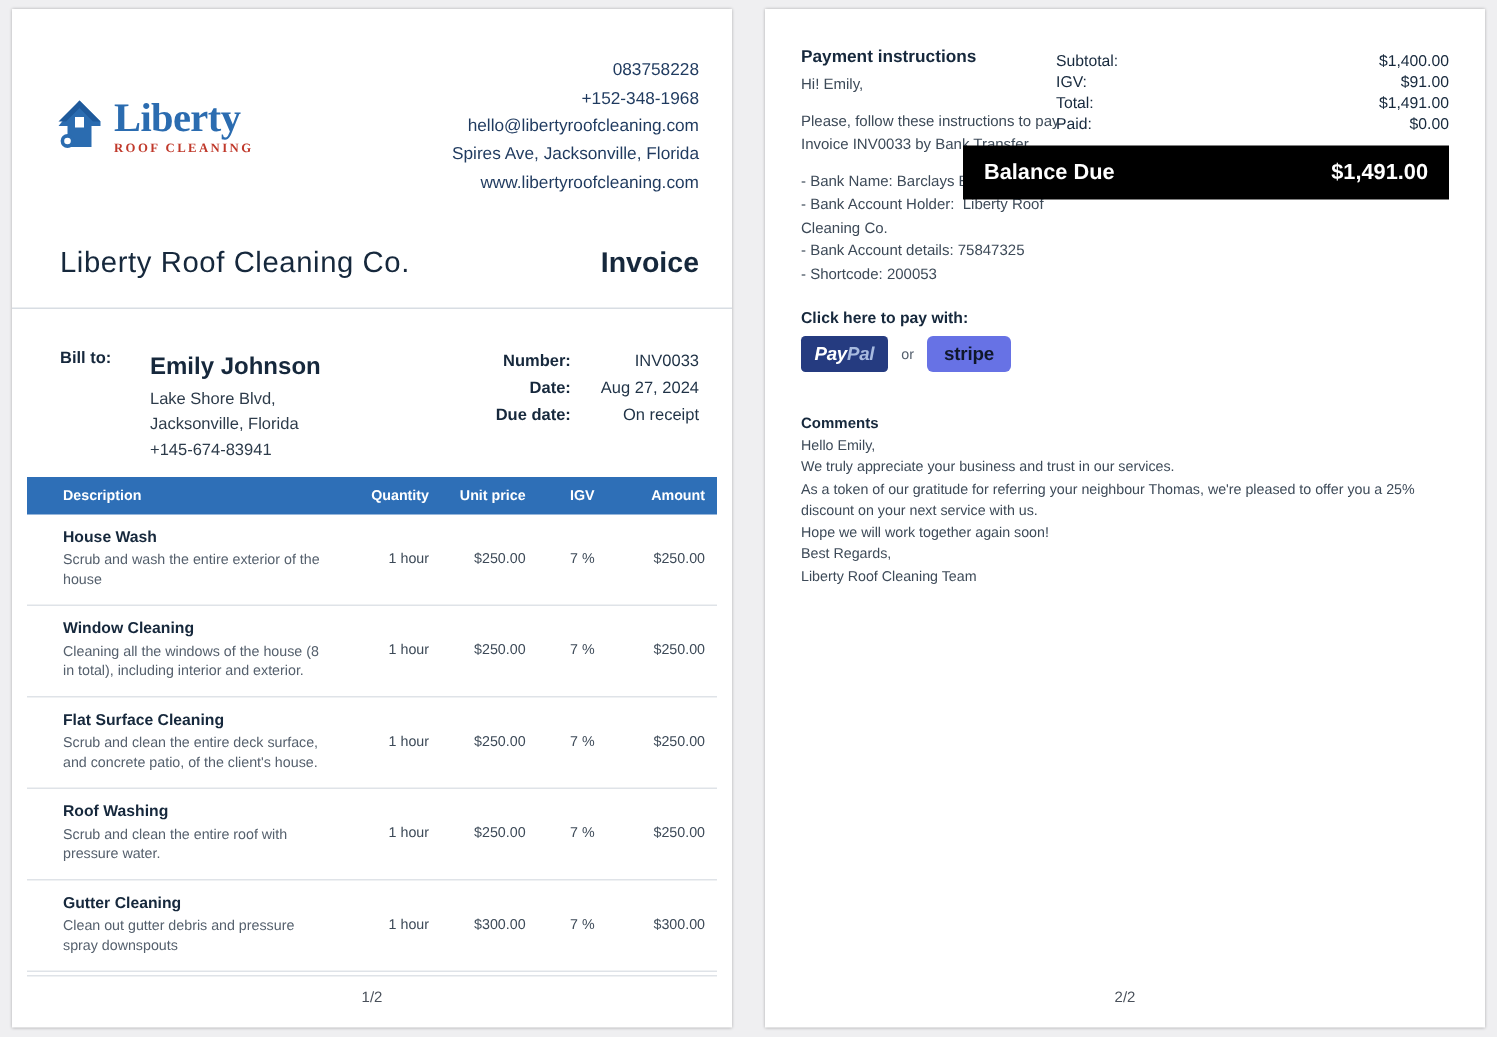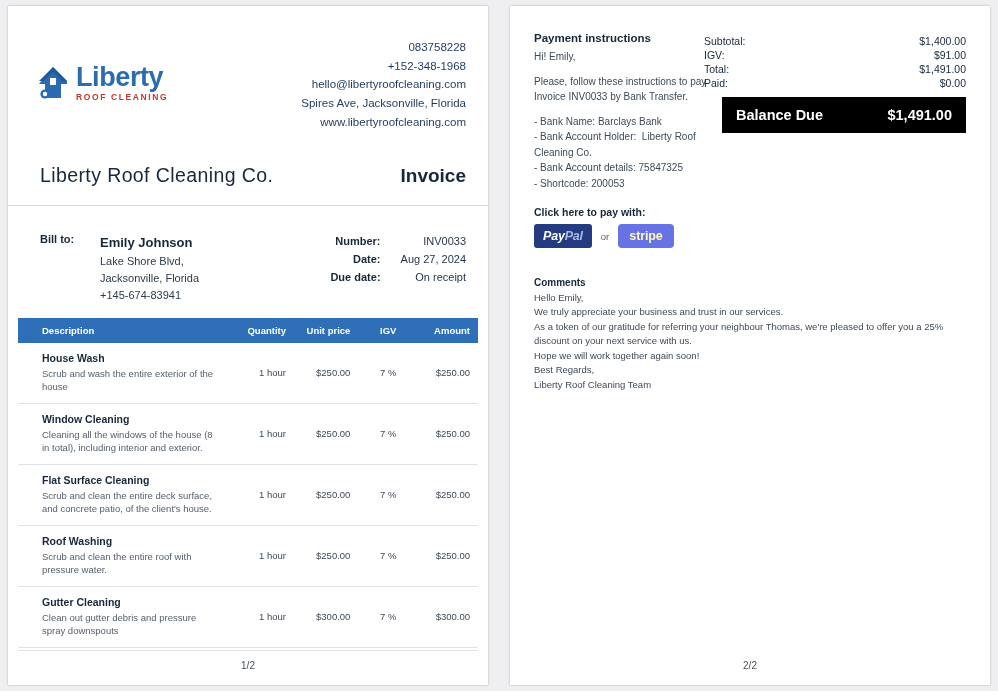--- a/index.html
+++ b/index.html
@@ -37,21 +37,23 @@
     color: #1f3a5f;
     line-height: 1.62;
   }
   .contact-block div { white-space: nowrap; }
 
   .logo-wrap {
     position: absolute;
     left: 28px;
     top: 58px;
     display: flex;
+    align-items: center;
     gap: 6px;
+    font-family: Liberation Serif, serif;
   }
   .logo-mark {
     position: relative;
     width: 34px;
     height: 40px;
   }
   .logo-text { line-height: 1; }
   .logo-main {
     font-size: 27px;
     font-weight: bold;
@@ -98,21 +100,21 @@
     font-size: 11px;
     color: #2d3b4a;
   }
   .billto .lbl {
     font-weight: bold;
     color: #16283c;
     width: 48px;
     font-size: 11px;
   }
   .billto .val { line-height: 1.55; }
-  .billto .val .name { font-weight: bold; color: #16283c; font-size: 13px; }
+  .billto .val .name { font-weight: bold; color: #16283c; font-size: 16px; }
   .billto .val .email { color: #2b6cb0; margin-top: 10px; display: block; }
 
   .meta {
     position: absolute;
     right: 22px;
     top: 227px;
     font-size: 11px;
     color: #16283c;
     line-height: 1.62;
   }
@@ -195,21 +197,21 @@
   }
   .totals table { width: 100%; border-collapse: collapse; }
   .totals td { font-size: 10.5px; color: #16283c; padding: 1px 0; }
   .totals td.k { text-align: left; padding-right: 42px; font-weight: normal; }
   .totals td.v { text-align: right; white-space: nowrap; }
 
   .balance {
     position: absolute;
     right: 24px;
     top: 91px;
-    width: 244px;
+    width: 324px;
     background: #000000;
     color: #ffffff;
     display: flex;
     align-items: center;
     justify-content: space-between;
     padding: 10px 14px;
     box-sizing: border-box;
     font-size: 14.5px;
     font-weight: bold;
   }
@@ -241,21 +243,21 @@
     letter-spacing: -0.2px;
   }
   .btn-paypal .pal { color: #a8bbe0; }
   .or-text { font-size: 9.5px; color: #55606d; }
   .btn-stripe {
     background: #6772e5;
     border-radius: 4px;
     padding: 5px 11px;
     font-size: 12.5px;
     font-weight: bold;
-    color: #fef9c3;
+    color: #0f172a;
     letter-spacing: -0.1px;
   }
 
   .comments-title {
     position: absolute;
     left: 24px;
     top: 271px;
     font-size: 10px;
     font-weight: bold;
     color: #16283c;

